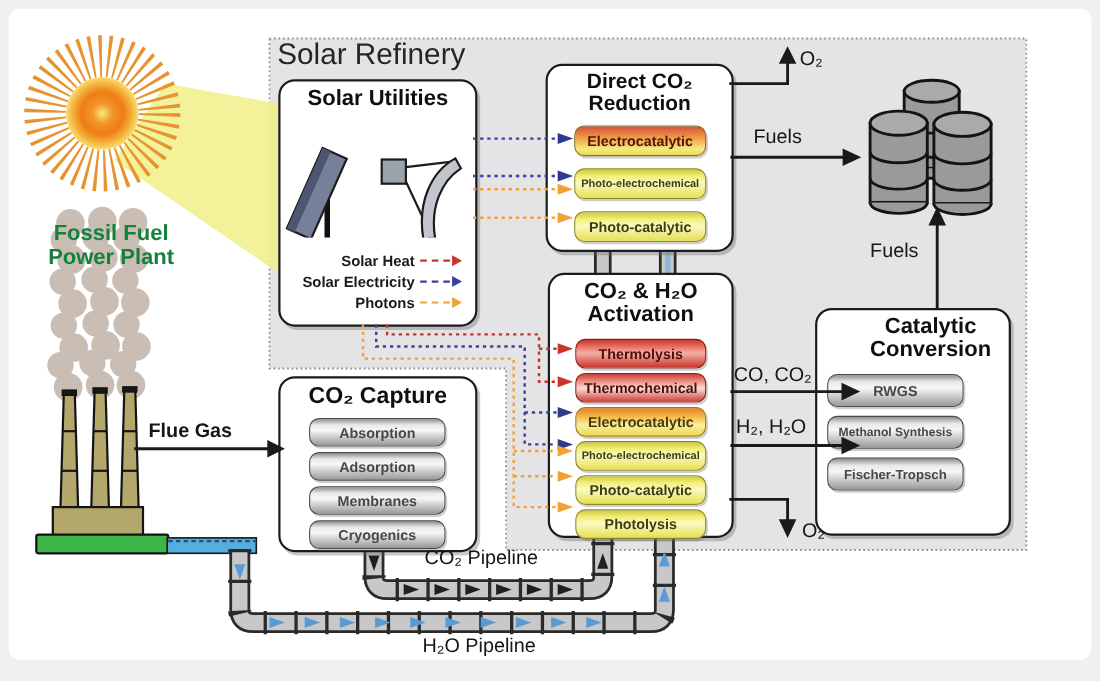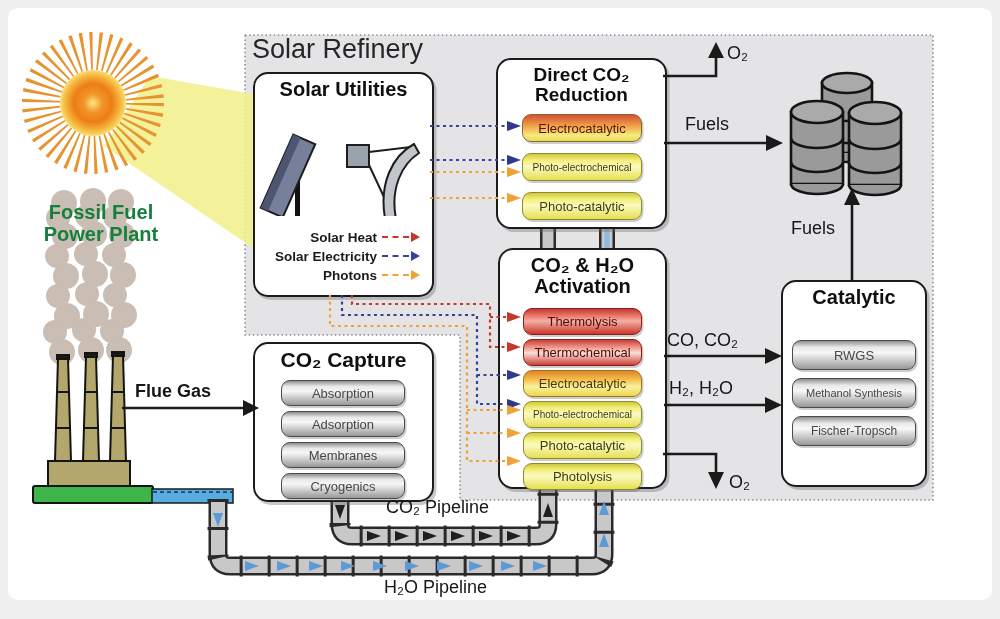--- a/index.html
+++ b/index.html
@@ -5,21 +5,21 @@
   html,body{margin:0;padding:0;background:#e9e9ea;}
   .stage{position:relative;width:1000px;height:619px;background:#f0f0f1;
          font-family:"Liberation Sans","DejaVu Sans",sans-serif;overflow:hidden;}
   .canvas{position:absolute;left:8px;top:8px;width:984px;height:592px;background:#ffffff;border-radius:10px;}
   svg.layer{position:absolute;left:0;top:0;width:1000px;height:619px;pointer-events:none;}
 
   .box{position:absolute;background:#fff;border:2.6px solid #1b1b1b;border-radius:15px;
        box-shadow:2.5px 3px 0 rgba(100,100,100,.35);}
   .box-title{font-weight:bold;text-align:center;color:#0f0f0f;line-height:1.04;margin-top:5px;}
   .pills{position:absolute;display:flex;flex-direction:column;}
-  .pill{display:flex;align-items:center;justify-content:center;border-radius:9px;font-weight:normal;
+  .pill{display:flex;align-items:center;justify-content:center;border-radius:9px;font-weight:bold;
         font-size:13px;box-shadow:1.5px 2px 0 rgba(90,90,90,.3);white-space:nowrap;}
   .fs10{font-size:10px;} .fs11{font-size:11px;} .fs12{font-size:12px;}
   .pill-gray{background:linear-gradient(180deg,#8f8f8f 0%,#e8e8e8 22%,#f7f7f7 42%,#989898 100%);
              border:1.8px solid #4a4a4a;color:#474747;}
   .pill-yellow{background:linear-gradient(180deg,#cfc93e 0%,#f4f07c 25%,#fbf9c0 48%,#e6df52 100%);
              border:1.8px solid #8f8a2a;color:#3c3c14;}
   .pill-red{background:linear-gradient(180deg,#c03a30 0%,#ef7d70 30%,#f4b0a4 48%,#c8352c 100%);
              border:1.8px solid #8e1d16;color:#4d0d08;}
   .pill-red2{background:linear-gradient(180deg,#c84038 0%,#f0988c 30%,#f8ded6 52%,#cc4038 100%);
              border:1.8px solid #8e1d16;color:#4d0d08;}
@@ -257,22 +257,23 @@
   <div class="box" style="left:253px;top:342px;width:177px;height:156px;">
     <div class="box-title" style="font-size:21px;">CO₂ Capture</div>
     <div class="pills" style="top:36px;left:26px;width:124px;gap:5px;">
       <div class="pill pill-gray" style="height:24px;">Absorption</div>
       <div class="pill pill-gray" style="height:24px;">Adsorption</div>
       <div class="pill pill-gray" style="height:24px;">Membranes</div>
       <div class="pill pill-gray" style="height:24px;">Cryogenics</div>
     </div>
   </div>
 
-  <div class="box" style="left:781px;top:280px;width:142px;height:203px;">
+  <div class="box" style="left:741px;top:280px;width:142px;height:203px;padding-left:32px;">
     <div class="box-title" style="font-size:20px;">Catalytic</div>
+    <div class="box-title" style="font-size:20px;margin-top:0;">Conversion</div>
     <div class="pills" style="top:58px;left:9px;width:124px;gap:8px;">
       <div class="pill pill-gray" style="height:28px;">RWGS</div>
       <div class="pill pill-gray fs11" style="height:28px;">Methanol Synthesis</div>
       <div class="pill pill-gray fs12" style="height:28px;">Fischer-Tropsch</div>
     </div>
   </div>
 
   <div class="plant-label">
     <div>Fossil Fuel</div>
     <div>Power Plant</div>

